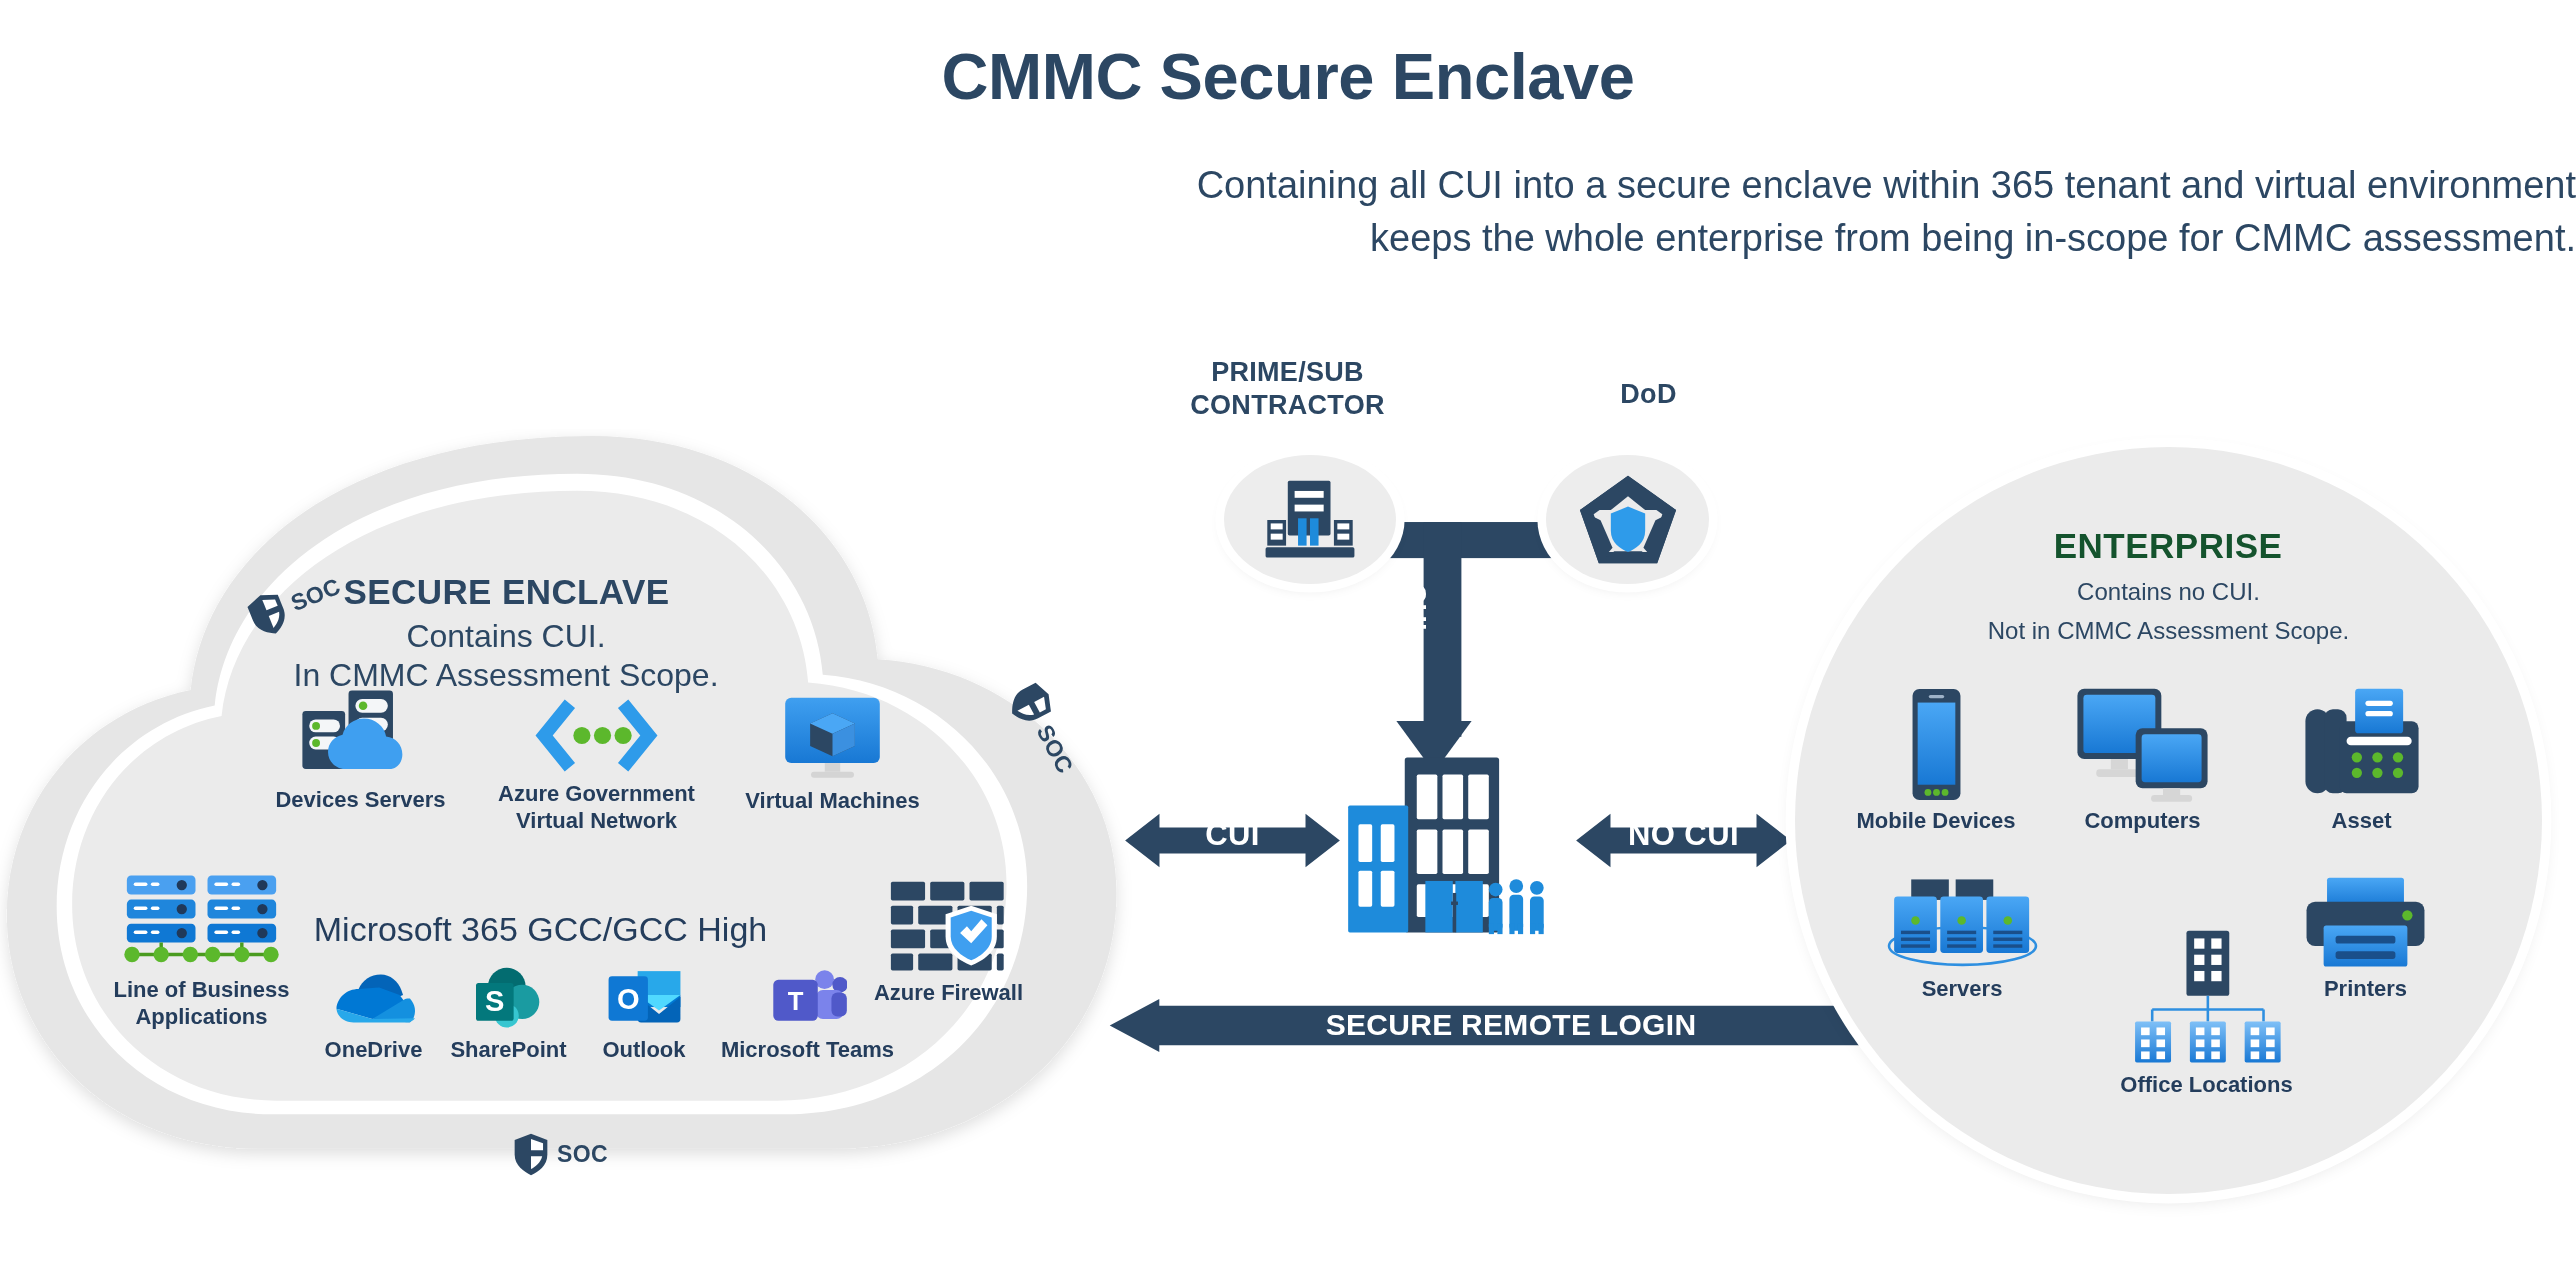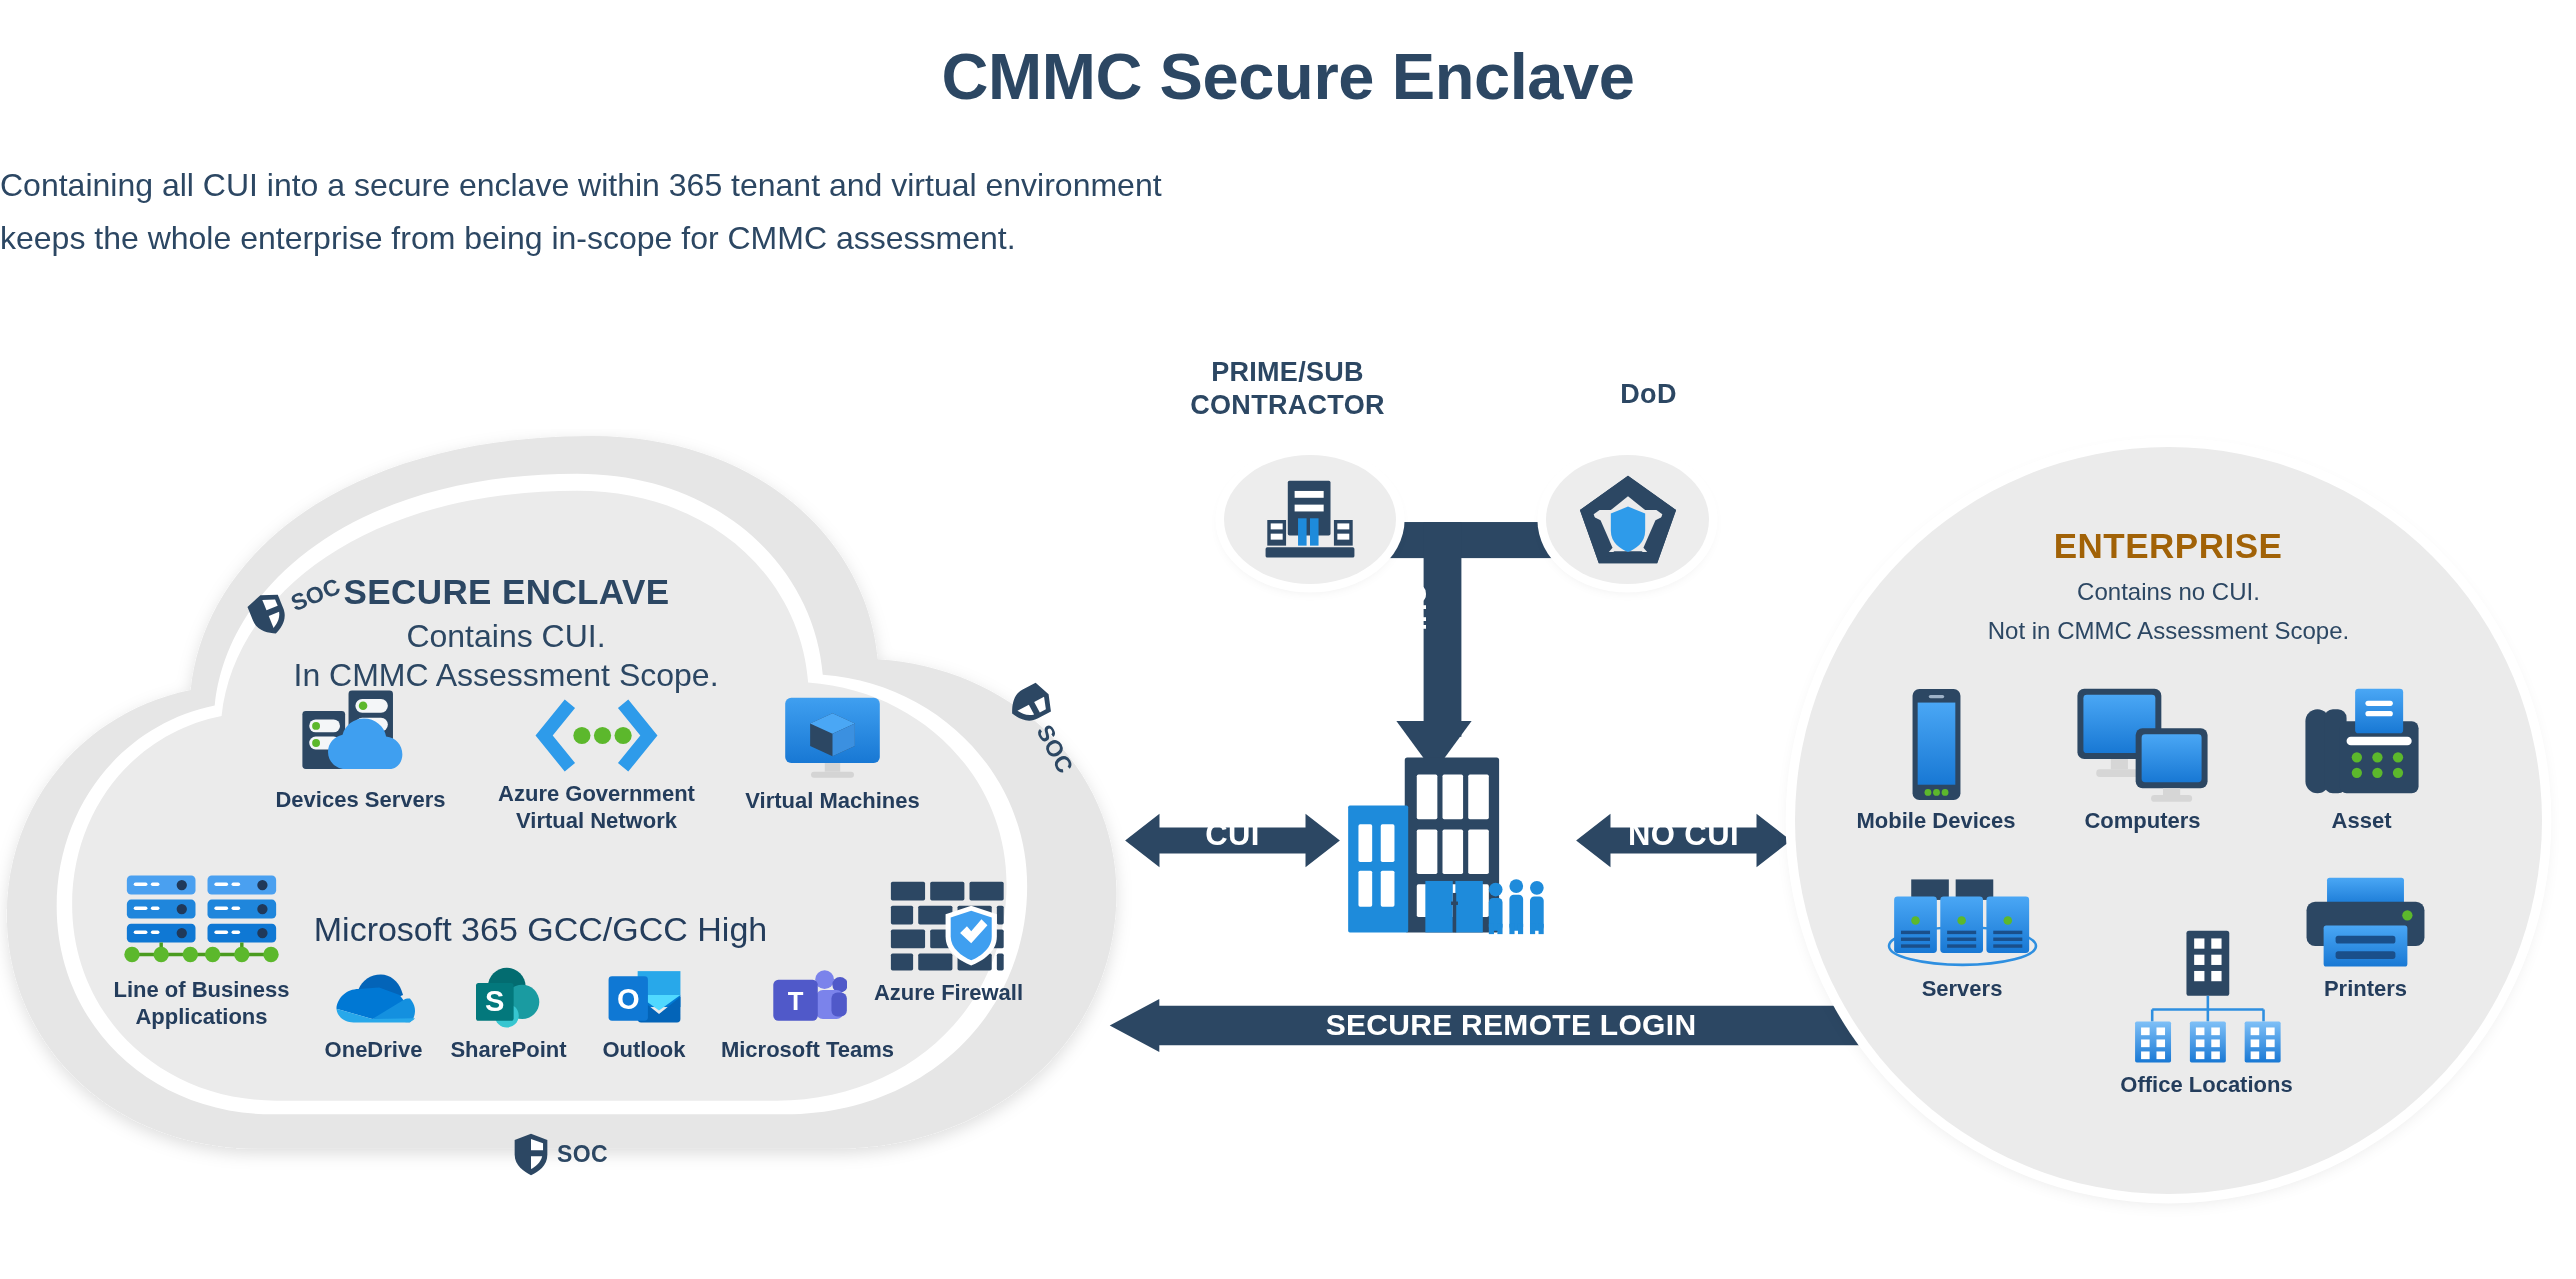--- a/index.html
+++ b/index.html
@@ -4,22 +4,22 @@
 <style>
   html,body{margin:0;padding:0;background:#fff;}
   body{width:2576px;height:1279px;position:relative;overflow:hidden;
        font-family:"Liberation Sans","DejaVu Sans",sans-serif;color:#2c4763;}
   .stage{position:absolute;left:0;top:0;width:2576px;height:1279px;}
   .abs{position:absolute;}
 
   
   #page-title{left:0;top:39px;width:2576px;text-align:center;
     font-size:65px;font-weight:bold;color:#2c4763;letter-spacing:-0.4px;}
-  #page-subtitle{left:0;top:159px;width:2576px;text-align:left;
-    font-size:32px;line-height:53px;color:#2c4763;font-weight:400;}
+  #page-subtitle{left:0;top:159px;width:2576px;text-align:right;
+    font-size:38px;line-height:53px;color:#2c4763;font-weight:400;}
 
   
   .cloud-wrap{left:0px;top:429px;width:1168px;height:773px;}
   .cloud-svg{position:absolute;left:0;top:0;}
 
   .enclave-title{left:283px;top:572px;width:447px;text-align:center;
      font-size:35px;font-weight:bold;letter-spacing:0.4px;color:#2c4763;}
   .enclave-sub{left:197px;top:617px;width:618px;text-align:center;
      font-size:32px;line-height:39px;color:#2c4763;}
 
@@ -38,21 +38,21 @@
   
   .cap{position:absolute;text-align:center;font-size:27px;font-weight:bold;
        line-height:33px;color:#2c4763;letter-spacing:0.3px;}
   .oval{position:absolute;border-radius:50%;background:#ededed;
         box-shadow:0 0 0 8.6px #fff, 0 4.3px 13.7px rgba(0,0,0,.13);}
 
   
   .ent-circle{position:absolute;border-radius:50%;background:#ebebeb;
      box-shadow:0 0 0 9.4px #fff, 0 5.2px 19px rgba(0,0,0,.14);}
   .ent-title{position:absolute;text-align:center;font-size:35px;font-weight:bold;
-     letter-spacing:0.5px;color:#a16207;}
+     letter-spacing:0.5px;color:#14532d;}
   .ent-sub{position:absolute;text-align:center;font-size:24px;line-height:39px;color:#2c4763;}
 
   
   .arrow-lbl{position:absolute;color:#fff;font-weight:bold;text-align:center;}
 </style>
 </head>
 <body>
 
 <div class="stage">
 

